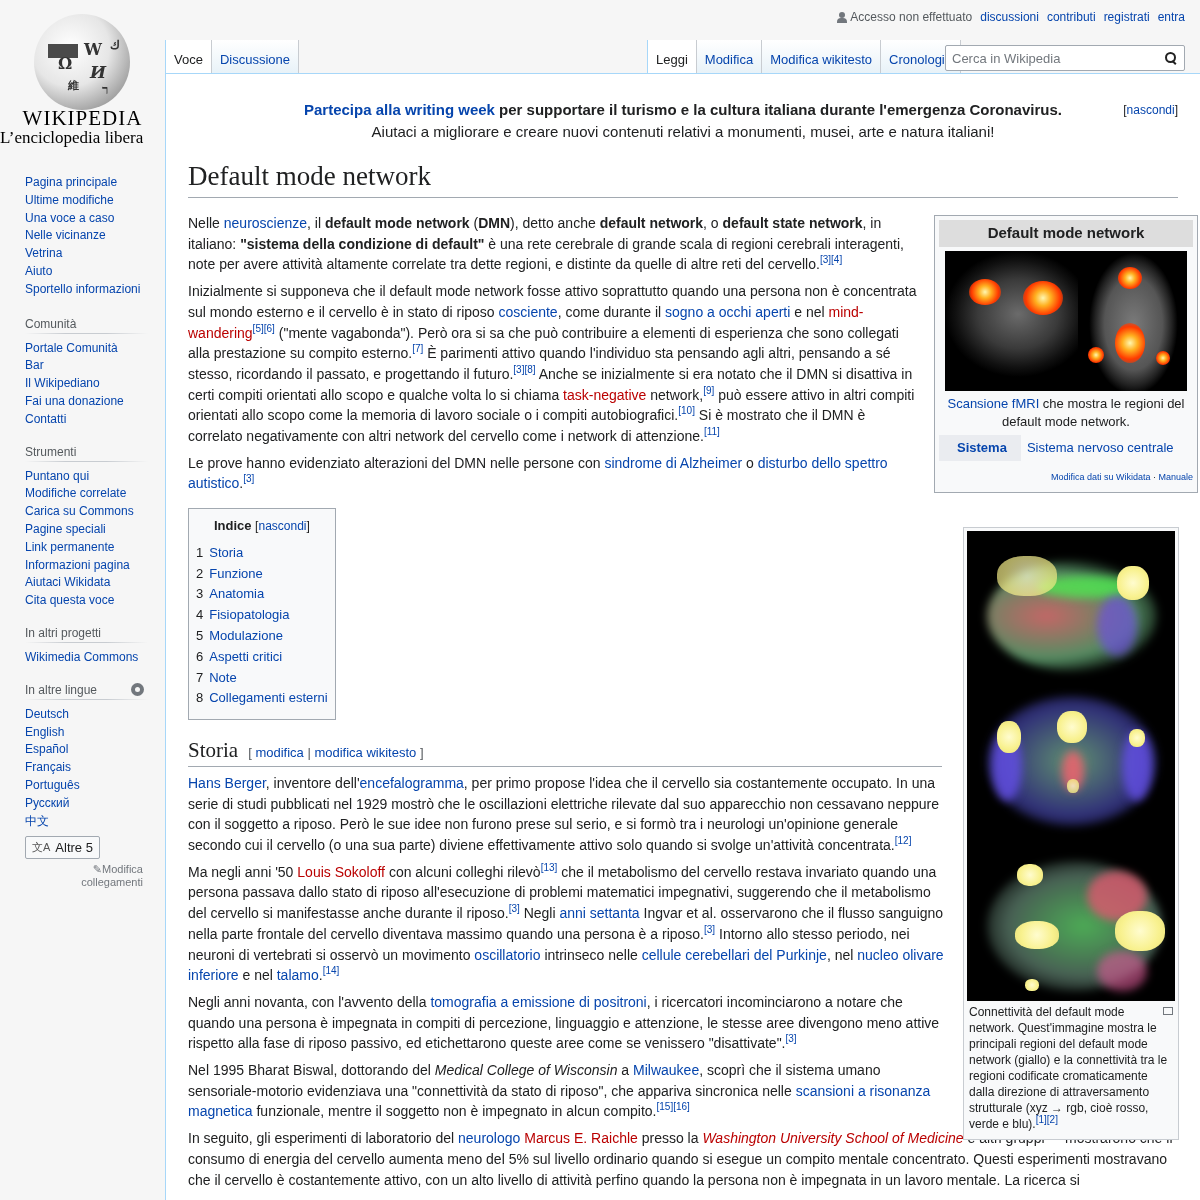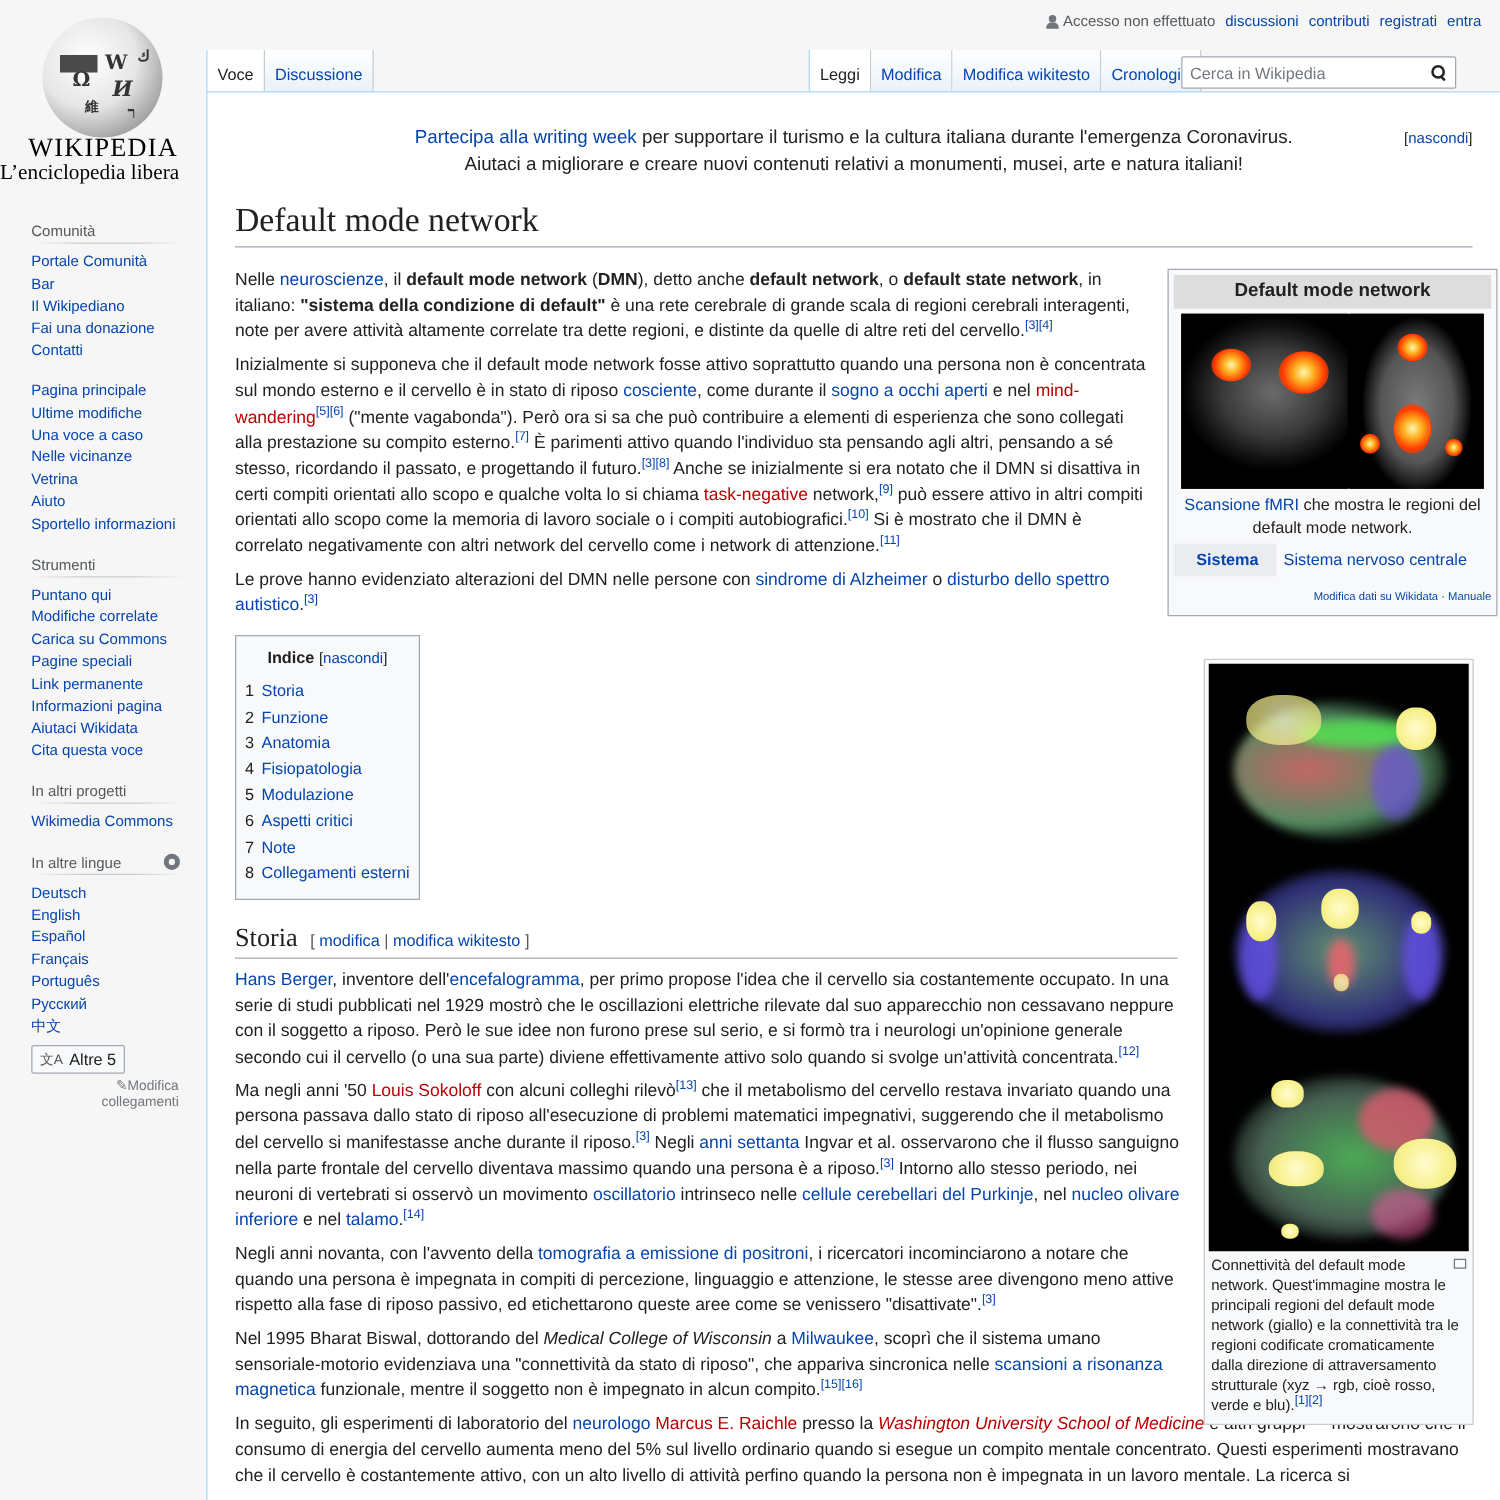--- a/index.html
+++ b/index.html
@@ -49,21 +49,21 @@
     background-image: linear-gradient(to top, #e8f2f8 0, #f8fbfd 70%, #fff 100%);
   }
   .tab.selected { background: #fff; color: #202122; border-bottom-color: #fff; }
   #left-tabs { left: 165px; }
   #left-tabs .tab:first-child { border-left: 1px solid #a7d7f9; }
   #right-tabs { left: 647px; align-items: center; }
   #right-tabs .tab:first-child { border-left: 1px solid #a7d7f9; }
 
   
   #search {
-    position: absolute; left: 945px; top: 45px; width: 220px; height: 26px;
+    position: absolute; left: 945px; top: 45px; width: 240px; height: 26px;
     border: 1px solid #a2a9b1; border-radius: 2px; background: #fff;
   }
   #search input {
     border: none; outline: none; width: 210px; height: 24px; padding: 0 6px;
     font-family: "Liberation Sans", sans-serif; font-size: 13px; color: #202122; background: transparent;
   }
   #search input::placeholder { color: #72777d; }
   #search .search-btn { position: absolute; right: 6px; top: 5px; width: 14px; height: 14px; }
   #search .search-btn::before { content: ""; position: absolute; left: 1px; top: 1px; width: 7px; height: 7px; border: 2px solid #222; border-radius: 50%; }
   #search .search-btn::after { content: ""; position: absolute; left: 9px; top: 9px; width: 5px; height: 2px; background: #222; transform: rotate(45deg); transform-origin: 0 0; }
@@ -91,21 +91,21 @@
   }
   .edit-links { text-align: right; color: #72777d; font-size: 11px; margin-top: 4px; width: 118px; line-height: 13px; }
 
   
   #content {
     position: absolute; left: 165px; top: 73px; width: 1035px; height: 1127px;
     background: #fff; border-top: 1px solid #a7d7f9; border-left: 1px solid #a7d7f9;
     padding: 0 22px 0 22px;
   }
   #sitenotice { position: relative; text-align: center; margin-top: 25px; font-size: 15px; line-height: 22px; }
-  #sitenotice .bold { font-weight: normal; }
+  #sitenotice .bold { font-weight: bold; }
   #sitenotice .hide { position: absolute; right: 0; top: 0; font-size: 12px; font-weight: normal; }
   #firstHeading {
     font-family: "Liberation Serif", serif; font-size: 27px; font-weight: normal;
     margin: 16px 0 0 0; padding-bottom: 4px; border-bottom: 1px solid #a2a9b1; line-height: 34px;
   }
   #siteSub { font-size: 12px; margin-top: 10px; color: #202122; }
   #body-text { font-size: 14px; line-height: 20.7px; margin-top: 15px; }
   #body-text p { margin: 0 0 6px 0; }
 
   
@@ -199,40 +199,40 @@
   <div class="tab">Modifica wikitesto</div>
   <div class="tab">Cronologia</div>
 </div>
 
 <div id="search">
   <input type="text" placeholder="Cerca in Wikipedia" style="">
   <span class="search-btn"></span>
 </div>
 
 <div id="sidebar">
-  <div class="portal" style="margin-top:14px;">
-    <h3>Comunità</h3>
-    <ul>
-      <li><a>Portale Comunità</a></li>
-      <li><a>Bar</a></li>
-      <li><a>Il Wikipediano</a></li>
-      <li><a>Fai una donazione</a></li>
-      <li><a>Contatti</a></li>
-    </ul>
-  </div>
-
   <div class="portal" id="p-nav">
     <ul>
       <li><a>Pagina principale</a></li>
       <li><a>Ultime modifiche</a></li>
       <li><a>Una voce a caso</a></li>
       <li><a>Nelle vicinanze</a></li>
       <li><a>Vetrina</a></li>
       <li><a>Aiuto</a></li>
       <li><a>Sportello informazioni</a></li>
+    </ul>
+  </div>
+
+  <div class="portal" style="margin-top:14px;">
+    <h3>Comunità</h3>
+    <ul>
+      <li><a>Portale Comunità</a></li>
+      <li><a>Bar</a></li>
+      <li><a>Il Wikipediano</a></li>
+      <li><a>Fai una donazione</a></li>
+      <li><a>Contatti</a></li>
     </ul>
   </div>
 
   <div class="portal" style="margin-top:12px;">
     <h3>Strumenti</h3>
     <ul>
       <li><a>Puntano qui</a></li>
       <li><a>Modifiche correlate</a></li>
       <li><a>Carica su Commons</a></li>
       <li><a>Pagine speciali</a></li>

